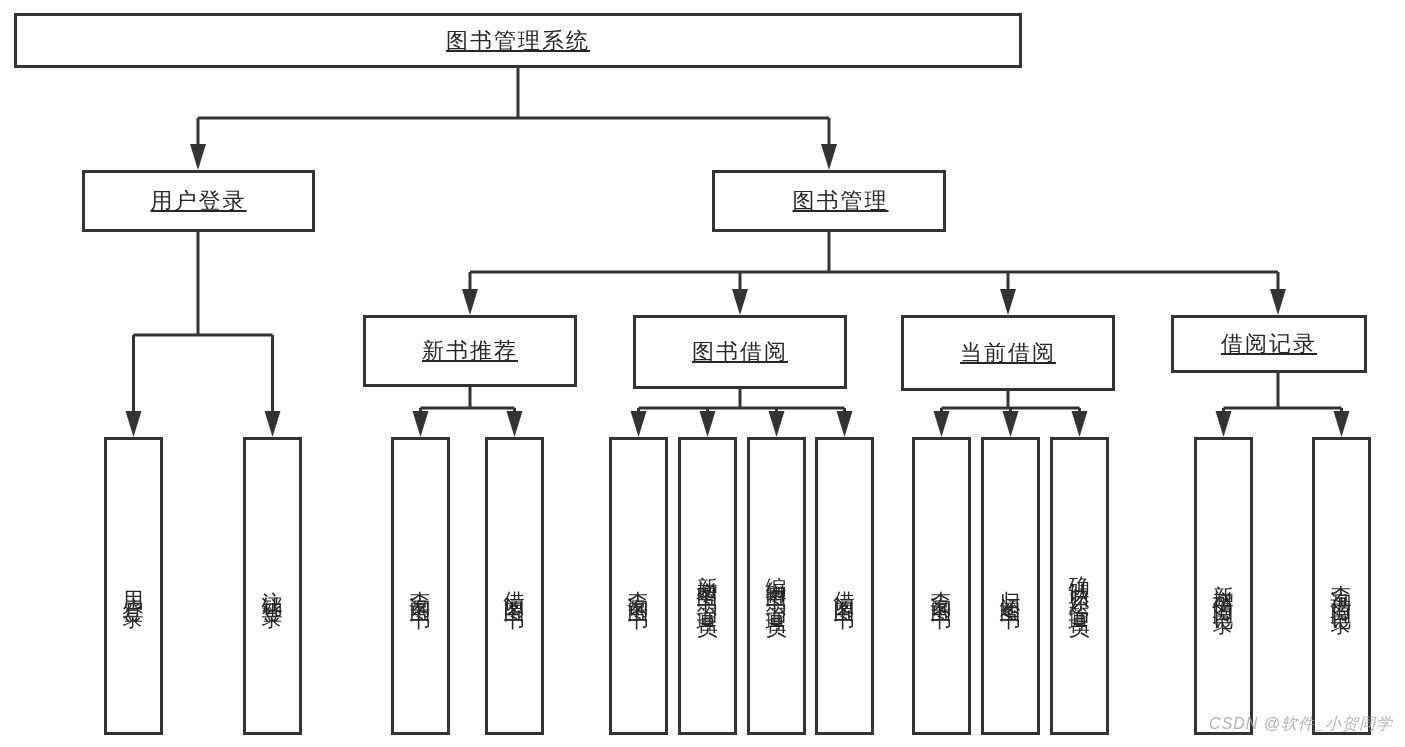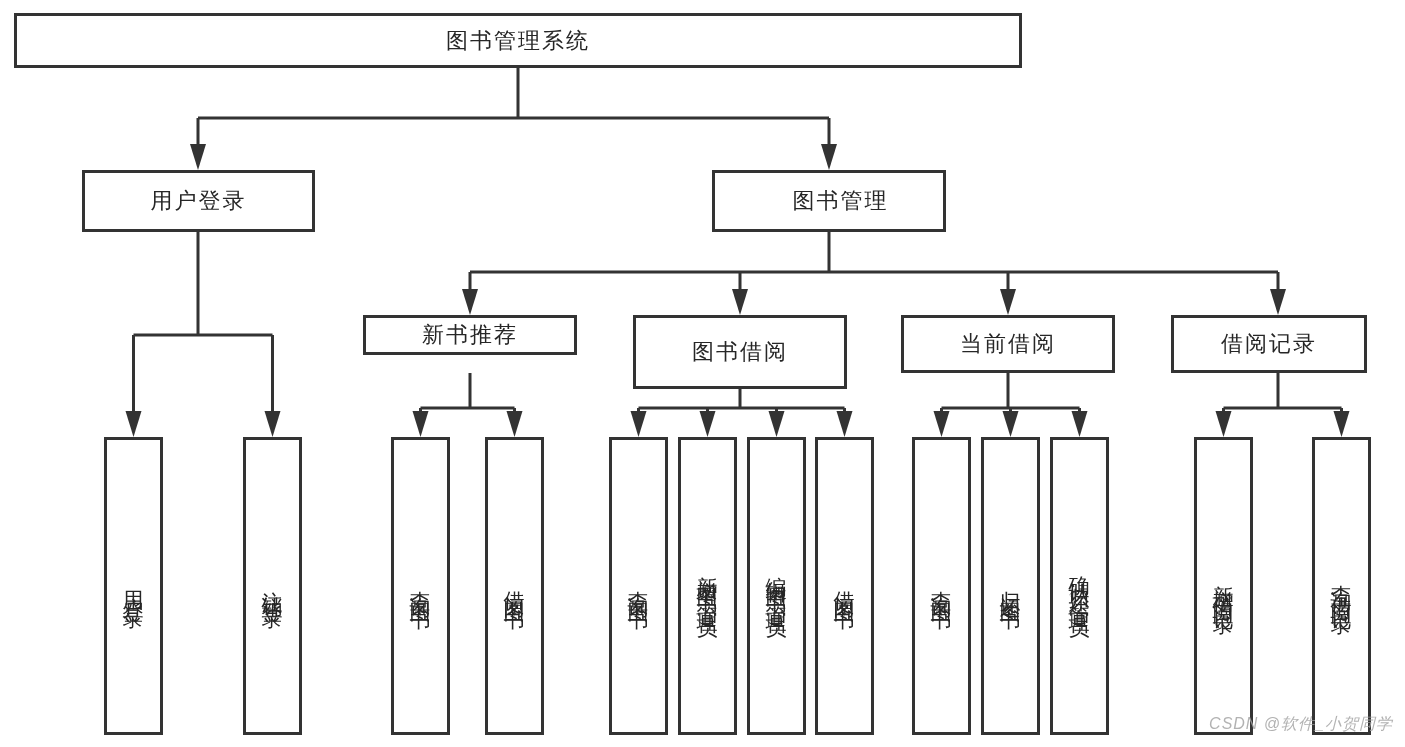--- a/index.html
+++ b/index.html
@@ -21,41 +21,41 @@
   .node {
     position: absolute;
     box-sizing: border-box;
     border: 3px solid #333333;
     background: #ffffff;
     display: flex;
     align-items: center;
     justify-content: center;
     z-index: 2;
   }
-  .h-node { font-size: 22px; letter-spacing: 2px; }
+  .h-node { font-size: 22px; letter-spacing: 2px; text-decoration: underline; }
   .v-node {
     top: 437px;
     width: 59px;
     height: 298px;
     font-size: 21px;
   }
   .v-node .vtext {
     writing-mode: vertical-rl;
     text-orientation: mixed;
     letter-spacing: 6px;
     line-height: 1;
     white-space: nowrap;
   }
   
   #n-root            { left: 14px;   top: 13px;  width: 1008px; height: 55px; }
   #n-user-login      { left: 82px;   top: 170px; width: 233px;  height: 62px; }
   #n-book-mgmt       { left: 712px;  top: 170px; width: 234px;  height: 62px; padding-left: 23px; }
-  #n-new-book        { left: 363px;  top: 315px; width: 214px;  height: 40px; }
+  #n-new-book        { left: 363px;  top: 315px; width: 214px;  height: 72px; }
   #n-book-borrow     { left: 633px;  top: 315px; width: 214px;  height: 74px; }
-  #n-current-borrow  { left: 901px;  top: 315px; width: 214px;  height: 58px; }
+  #n-current-borrow  { left: 901px;  top: 315px; width: 214px;  height: 76px; }
   #n-borrow-records  { left: 1171px; top: 315px; width: 196px;  height: 58px; }
   
   #n-l-user-login    { left: 104px; }
   #n-l-logout        { left: 243px; }
   #n-l-query-a       { left: 391px; }
   #n-l-borrow-a      { left: 485px; }
   #n-l-query-b       { left: 609px; }
   #n-l-add-book      { left: 678px; }
   #n-l-edit-book     { left: 747px; }
   #n-l-borrow-b      { left: 815px; }

